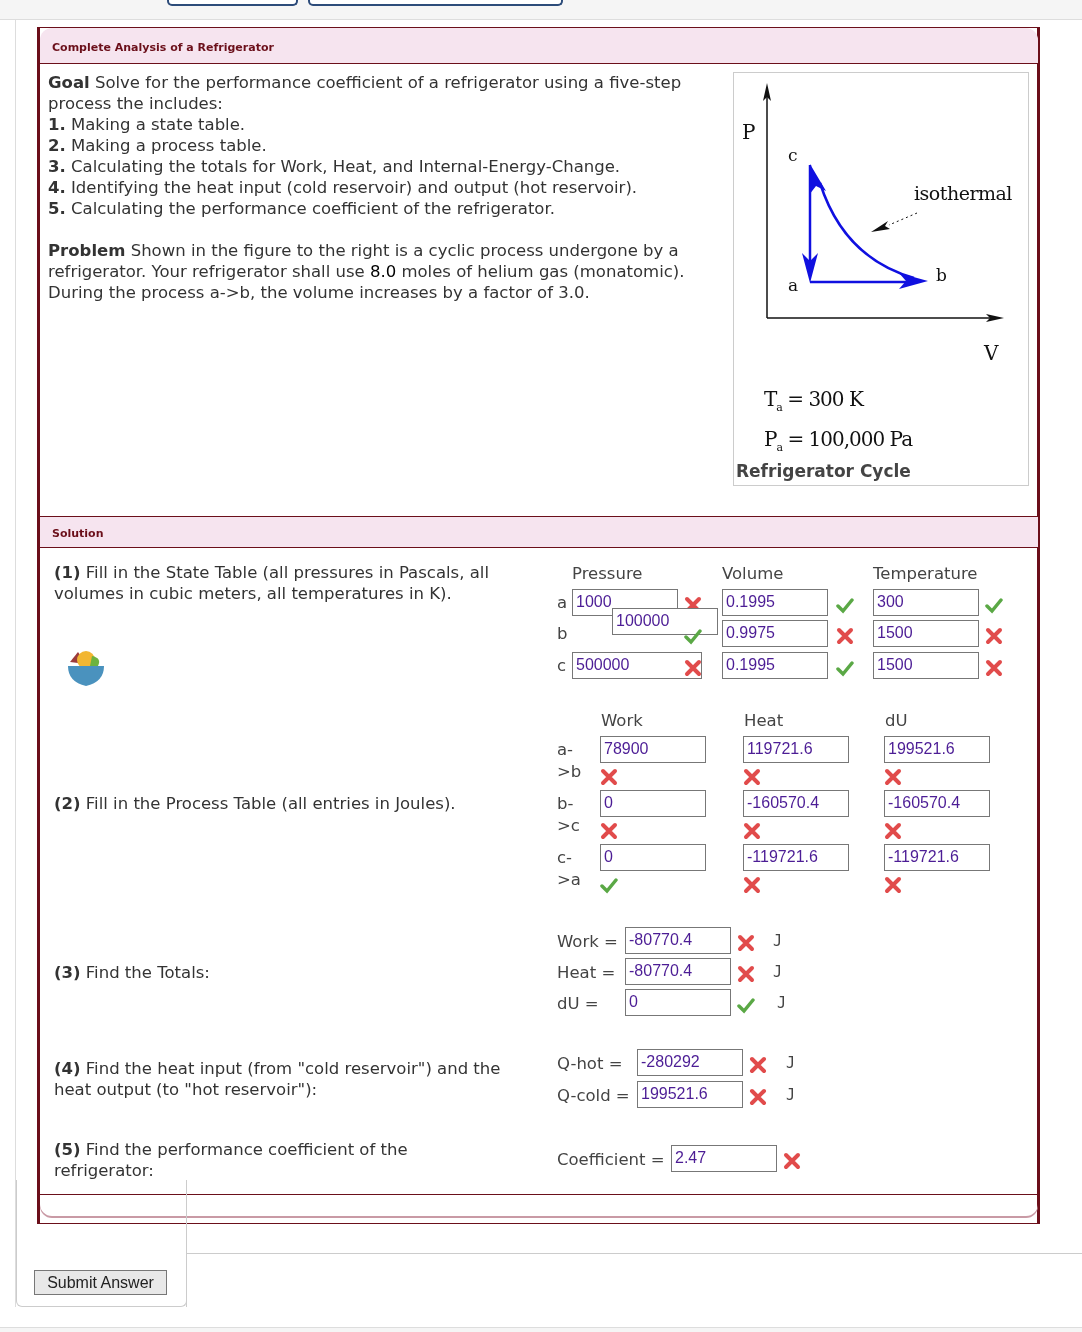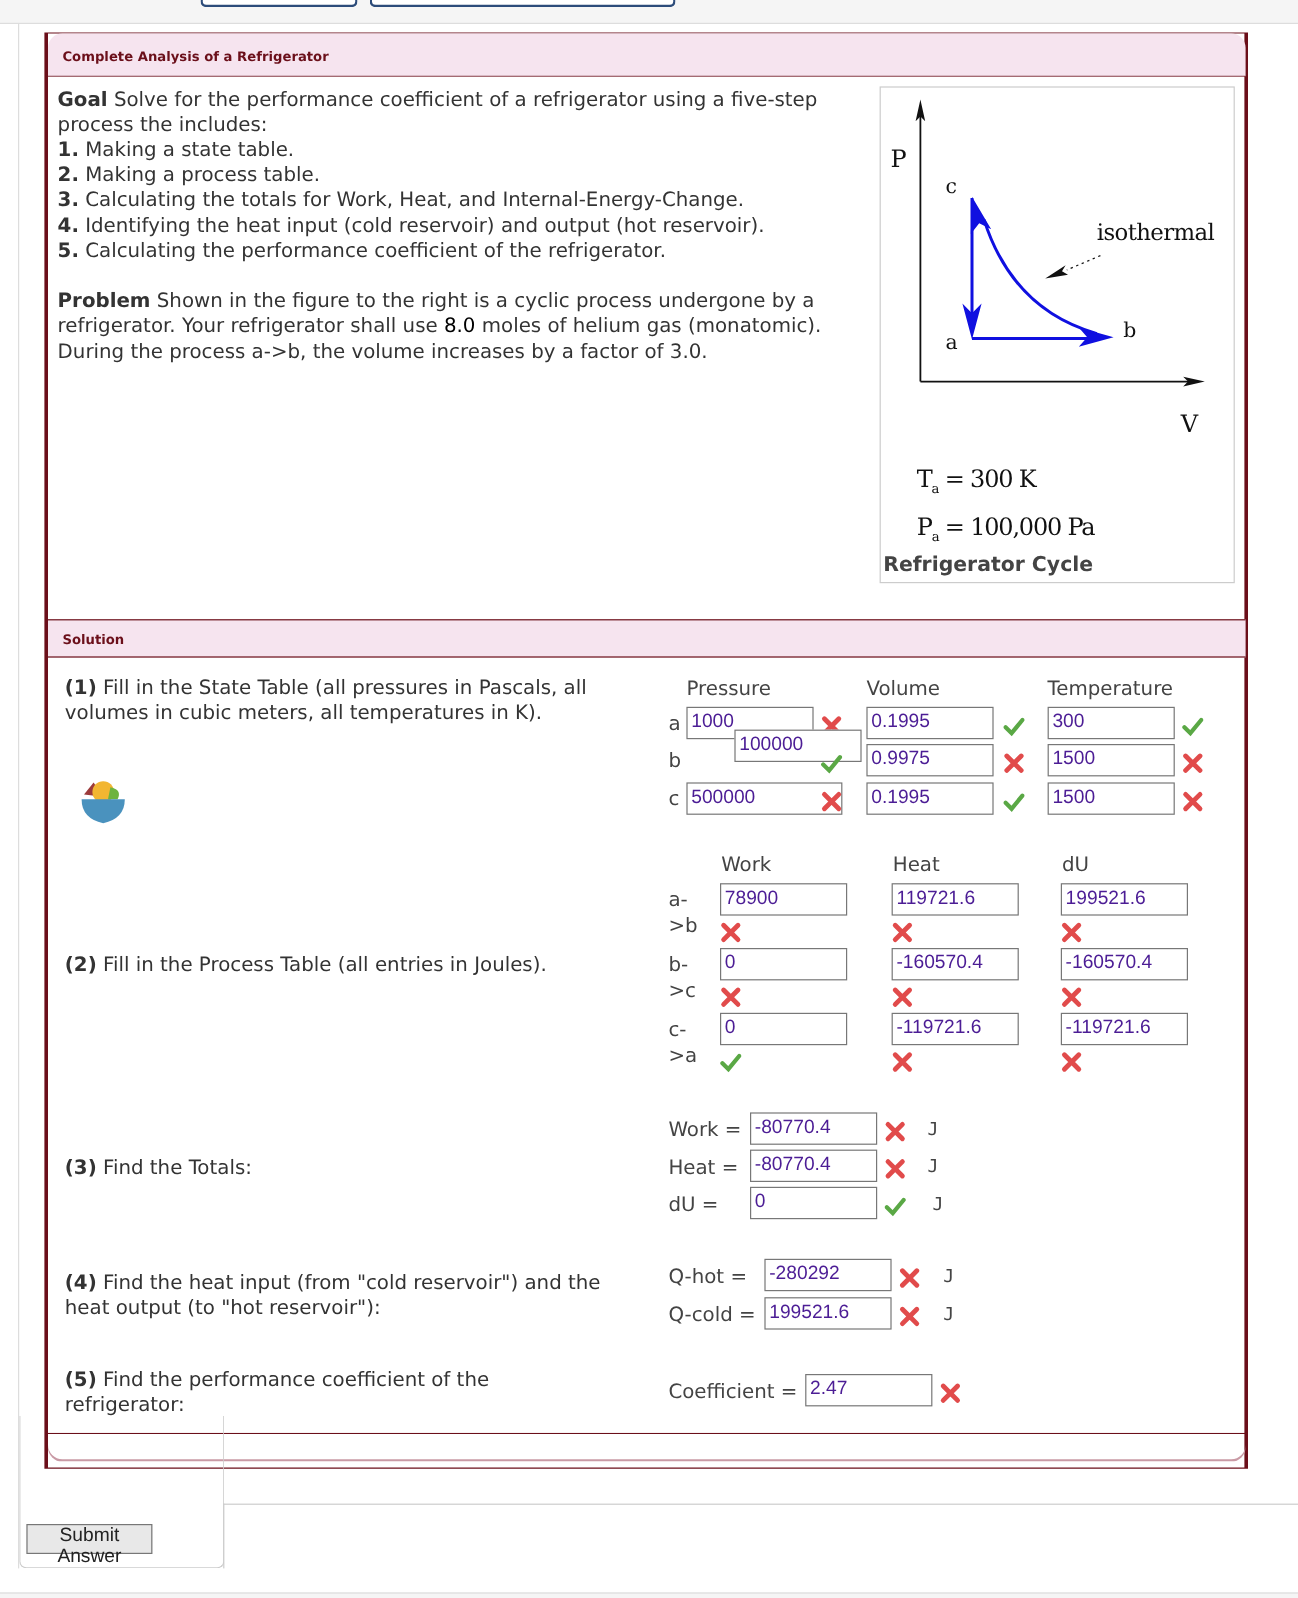--- a/index.html
+++ b/index.html
@@ -22,21 +22,21 @@
 
   .figure { position: absolute; left: 733px; top: 72px; width: 296px; height: 414px; border: 1px solid #ccc; background: #fff; }
   .fig-caption { position: absolute; left: 2px; top: 388px; font-weight: bold; font-size: 17px; color: #444; }
   .fig-eq { position: absolute; font-family: "DejaVu Serif", serif; font-size: 20px; color: #111; letter-spacing: -1px; }
 
   .inp { position: absolute; height: 27px; border: 1px solid #777; background: #fff; font-family: "Liberation Sans", sans-serif; font-size: 16px; padding: 3px 3px; color: #4c1d95; }
   .lbl { position: absolute; font-size: 16.5px; color: #444; }
   .xmark, .check { position: absolute; width: 18px; height: 18px; }
   .unit { position: absolute; font-family: "DejaVu Sans Mono", monospace; font-size: 15px; color: #444; }
 
-  .submit { position: absolute; left: 22px; top: 1270px; width: 105px; height: 25px; background: #e8e8e8; border: 1px solid #777; font-family: "Liberation Sans", sans-serif; font-size: 16px; color: #222; padding: 0; }
+  .submit { position: absolute; left: 34px; top: 1270px; width: 133px; height: 25px; background: #e8e8e8; border: 1px solid #777; font-family: "Liberation Sans", sans-serif; font-size: 16px; color: #222; padding: 0; }
   .footer-box { position: absolute; left: 16px; top: 1180px; width: 171px; height: 127px; border: 1px solid #ccc; border-top: none; border-radius: 0 0 6px 6px; }
   .footer-line { position: absolute; left: 186px; top: 1253px; width: 896px; height: 1px; background: #ccc; }
   .footer-vline { position: absolute; left: 186px; top: 1253px; width: 1px; height: 54px; background: #ccc; }
 </style>
 </head>
 <body>
 
 <div class="topbar">
   <div class="topbtn" style="left:167px;width:131px;"></div>
   <div class="topbtn" style="left:308px;width:255px;"></div>

